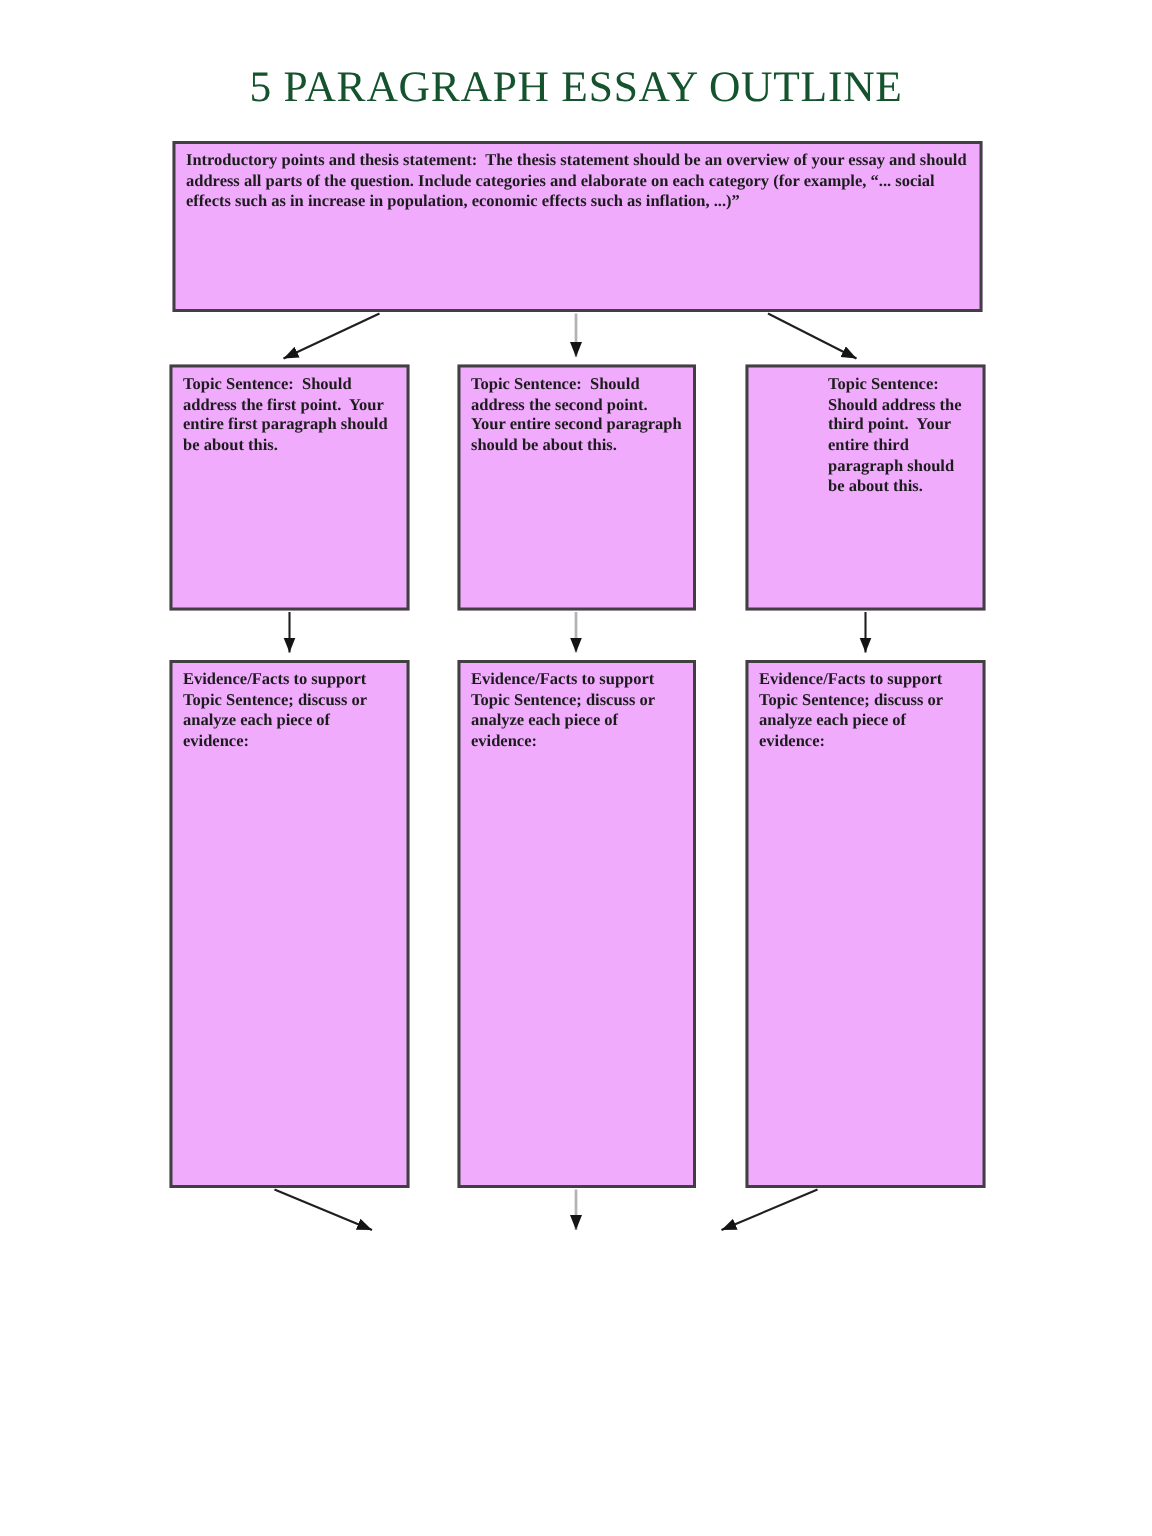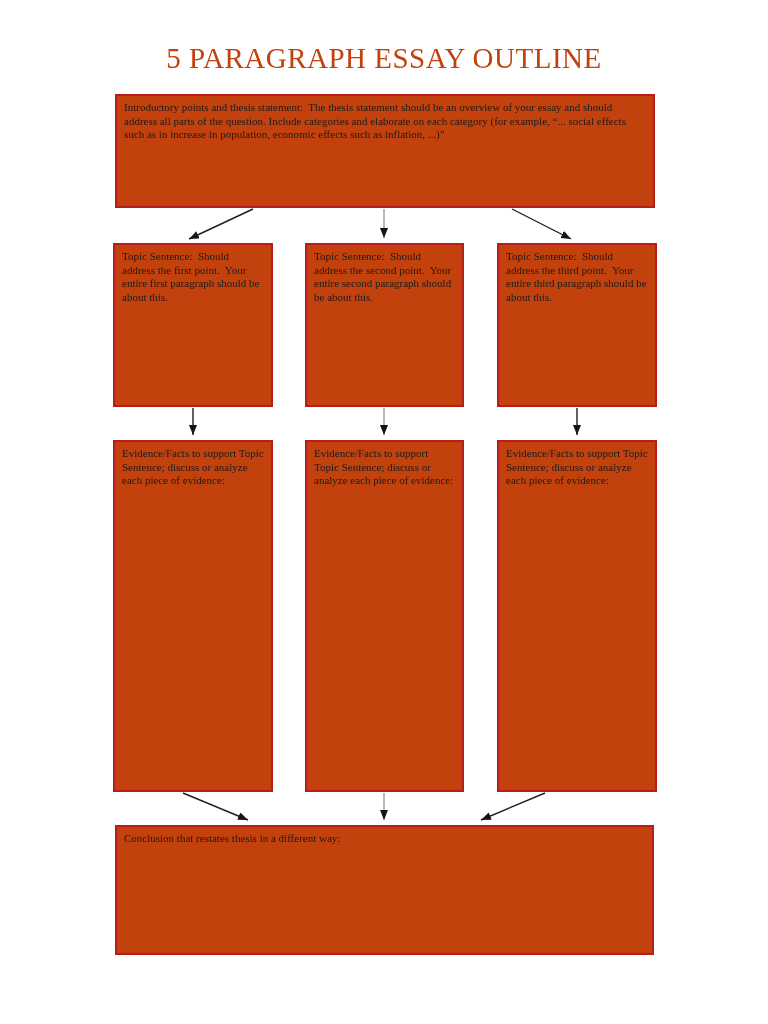--- a/index.html
+++ b/index.html
@@ -10,41 +10,42 @@
     font-family:"Liberation Serif", serif;
     color:#1c1c1c;
     overflow:hidden;
   }
   .doc-title{
     position:absolute;
     left:0;top:42px;width:768px;
     text-align:center;
     font-size:29px;
     letter-spacing:0.5px;
-    color:#c2410c;
+    color:#14532d;
     white-space:nowrap;
   }
   .fc-box{
     position:absolute;
-    border:2px solid #b91c1c;
-    background:#c2410c;
+    border:2px solid #404040;
+    background:#f0abfc;
     box-sizing:border-box;
+    font-weight:bold;
   }
   .fc-box .txt{
     display:block;
     padding:5px 7px 0 7px;
     font-size:11px;
     line-height:1.24;
     white-space:pre-wrap;
     color:#1c1c1c;
   }
   .box-intro      {left:115px;top:94px; width:540px;height:114px;}
   .box-topic-1    {left:113px;top:243px;width:160px;height:164px;}
   .box-topic-2    {left:305px;top:243px;width:159px;height:164px;}
-  .box-topic-3    {left:497px;top:243px;width:160px;height:164px;}
+  .box-topic-3    {left:497px;top:243px;width:160px;height:164px;padding-left:46px;}
   .box-evidence-1 {left:113px;top:440px;width:160px;height:352px;}
   .box-evidence-2 {left:305px;top:440px;width:159px;height:352px;}
   .box-evidence-3 {left:497px;top:440px;width:160px;height:352px;}
   .box-conclusion {left:115px;top:825px;width:539px;height:130px;}
   svg.arrows{
     position:absolute;left:0;top:0;width:768px;height:1024px;
     pointer-events:none;
   }
 </style>
 </head>
@@ -90,17 +91,14 @@
   <div class="fc-box box-evidence-1">
     <span class="txt">Evidence/Facts to support Topic Sentence; discuss or analyze each piece of evidence:</span>
   </div>
   <div class="fc-box box-evidence-2">
     <span class="txt">Evidence/Facts to support Topic Sentence; discuss or analyze each piece of evidence:</span>
   </div>
   <div class="fc-box box-evidence-3">
     <span class="txt">Evidence/Facts to support Topic Sentence; discuss or analyze each piece of evidence:</span>
   </div>
 
-  <div class="fc-box box-conclusion">
-    <span class="txt">Conclusion that restates thesis in a different way:</span>
-  </div>
 
 </div>
 
 </body></html>

